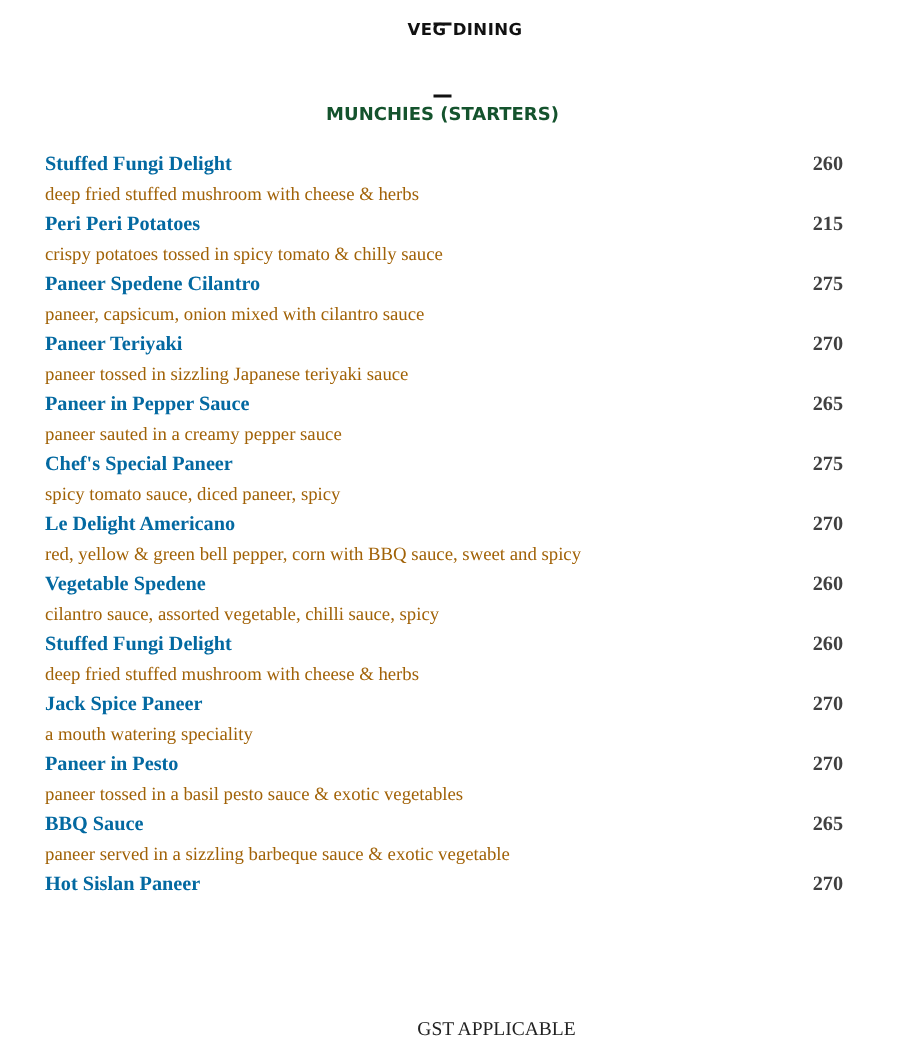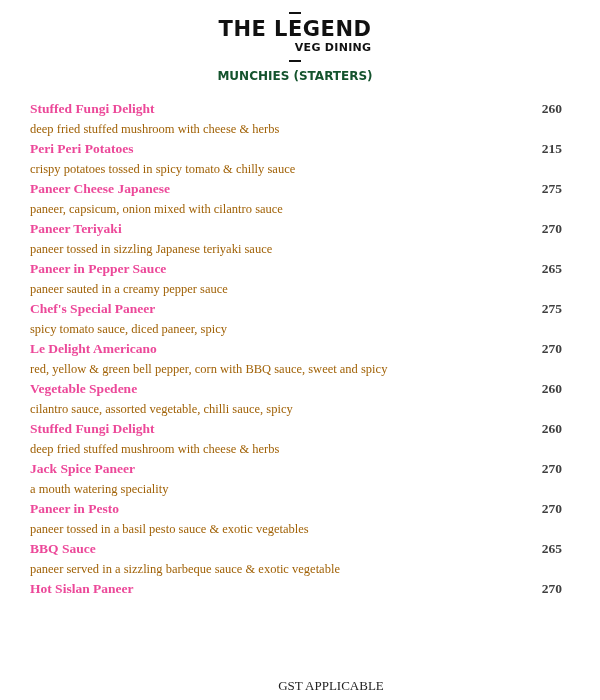--- a/index.html
+++ b/index.html
@@ -77,21 +77,21 @@
     .menu-item {
       position: relative;
     }
     .item-name {
       display: block;
       font-family: "Liberation Serif", serif;
       font-weight: bold;
       font-size: 13.5px;
       line-height: 20px;
       height: 20px;
-      color: #ec4899;
+      color: #0369a1;
     }
     .item-desc {
       display: block;
       font-family: "Liberation Serif", serif;
       font-size: 12.5px;
       line-height: 20px;
       height: 20px;
       color: #a16207;
     }
     .item-price {
@@ -116,41 +116,40 @@
       color: #222;
       margin-left: 36px;
     }
   </style>
 </head>
 <body>
 
 <div class="logo">
   <div class="logo-inner">
     <span class="logo-dash top"></span>
-    <span class="logo-title">THE LEGEND</span>
     <span class="logo-subtitle">VEG DINING</span>
     <span class="logo-dash bottom"></span>
   </div>
 </div>
 
 <div class="section-title">MUNCHIES (STARTERS)</div>
 
 <div class="menu">
   <div class="menu-item">
     <span class="item-name">Stuffed Fungi Delight</span>
     <span class="item-price">260</span>
     <span class="item-desc">deep fried stuffed mushroom with cheese &amp; herbs</span>
   </div>
   <div class="menu-item">
     <span class="item-name">Peri Peri Potatoes</span>
     <span class="item-price">215</span>
     <span class="item-desc">crispy potatoes tossed in spicy tomato &amp; chilly sauce</span>
   </div>
   <div class="menu-item">
-    <span class="item-name">Paneer Cheese Japanese</span>
+    <span class="item-name">Paneer Spedene Cilantro</span>
     <span class="item-price">275</span>
     <span class="item-desc">paneer, capsicum, onion mixed with cilantro sauce</span>
   </div>
   <div class="menu-item">
     <span class="item-name">Paneer Teriyaki</span>
     <span class="item-price">270</span>
     <span class="item-desc">paneer tossed in sizzling Japanese teriyaki sauce</span>
   </div>
   <div class="menu-item">
     <span class="item-name">Paneer in Pepper Sauce</span>

